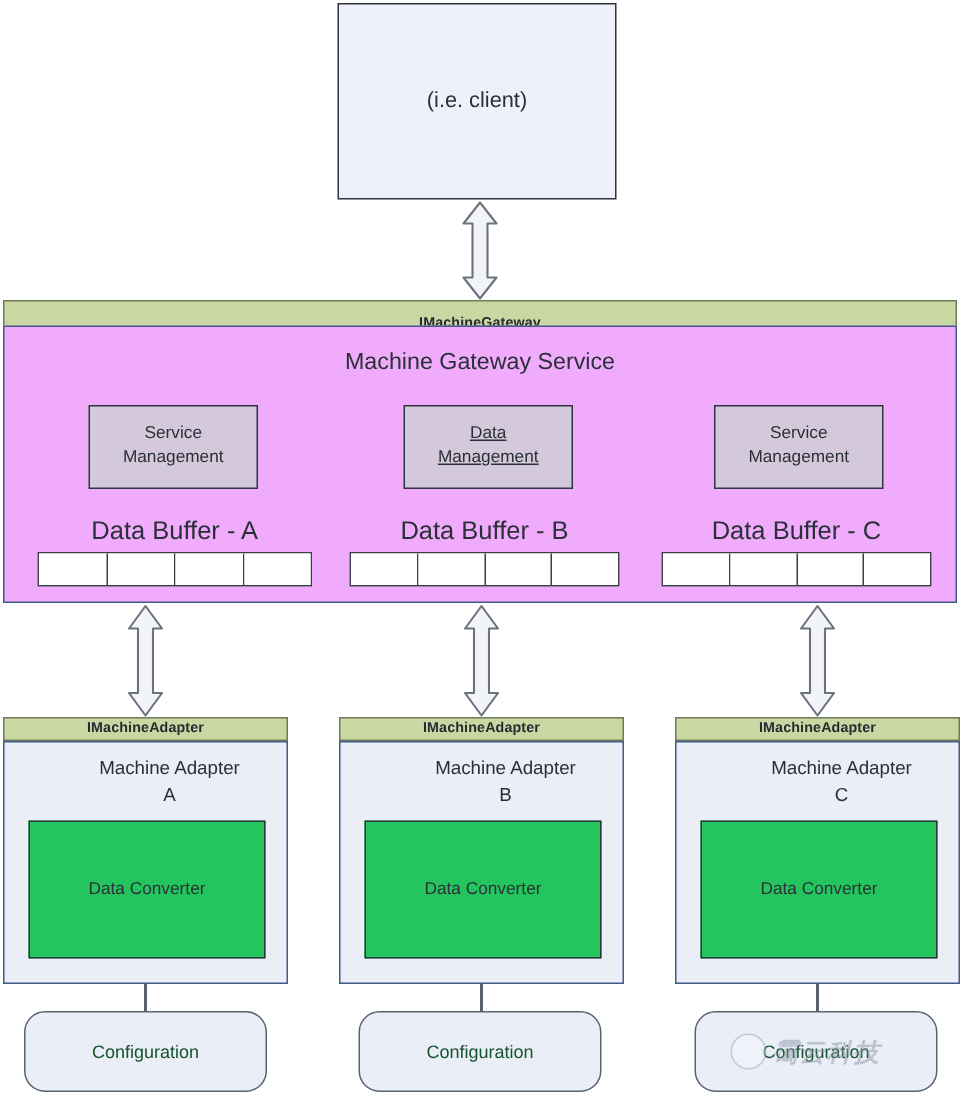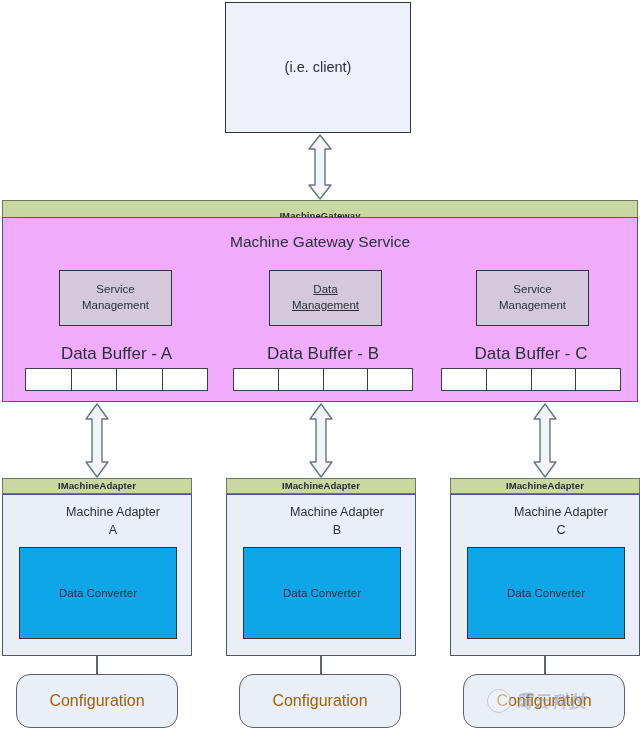--- a/index.html
+++ b/index.html
@@ -162,21 +162,21 @@
     margin-left: 16px;
   }
   .adapter-title .idl { display: block; }
 
   .converter {
     position: absolute;
     left: 16px;
     top: 52px;
     width: 158px;
     height: 92px;
-    background: #0ea5e9;
+    background: #22c55e;
     border: 1.4px solid #30343c;
     box-sizing: border-box;
     display: flex;
     align-items: center;
     justify-content: center;
     font-size: 11.5px;
     color: #2b3038;
   }
 
   
@@ -185,22 +185,22 @@
     width: 162px;
     height: 54px;
     top: 674px;
     background: #eaeef7;
     border: 1.4px solid #5a636f;
     border-radius: 14px;
     box-sizing: border-box;
     display: flex;
     align-items: center;
     justify-content: center;
-    font-size: 16px;
-    color: #a16207;
+    font-size: 12px;
+    color: #14532d;
   }
   .config-box.a0 { left: 16px; }
   .config-box.a1 { left: 239px; }
   .config-box.a2 { left: 463px; }
 
   
   .stem {
     position: absolute;
     width: 1.6px;
     background: #5a636f;

